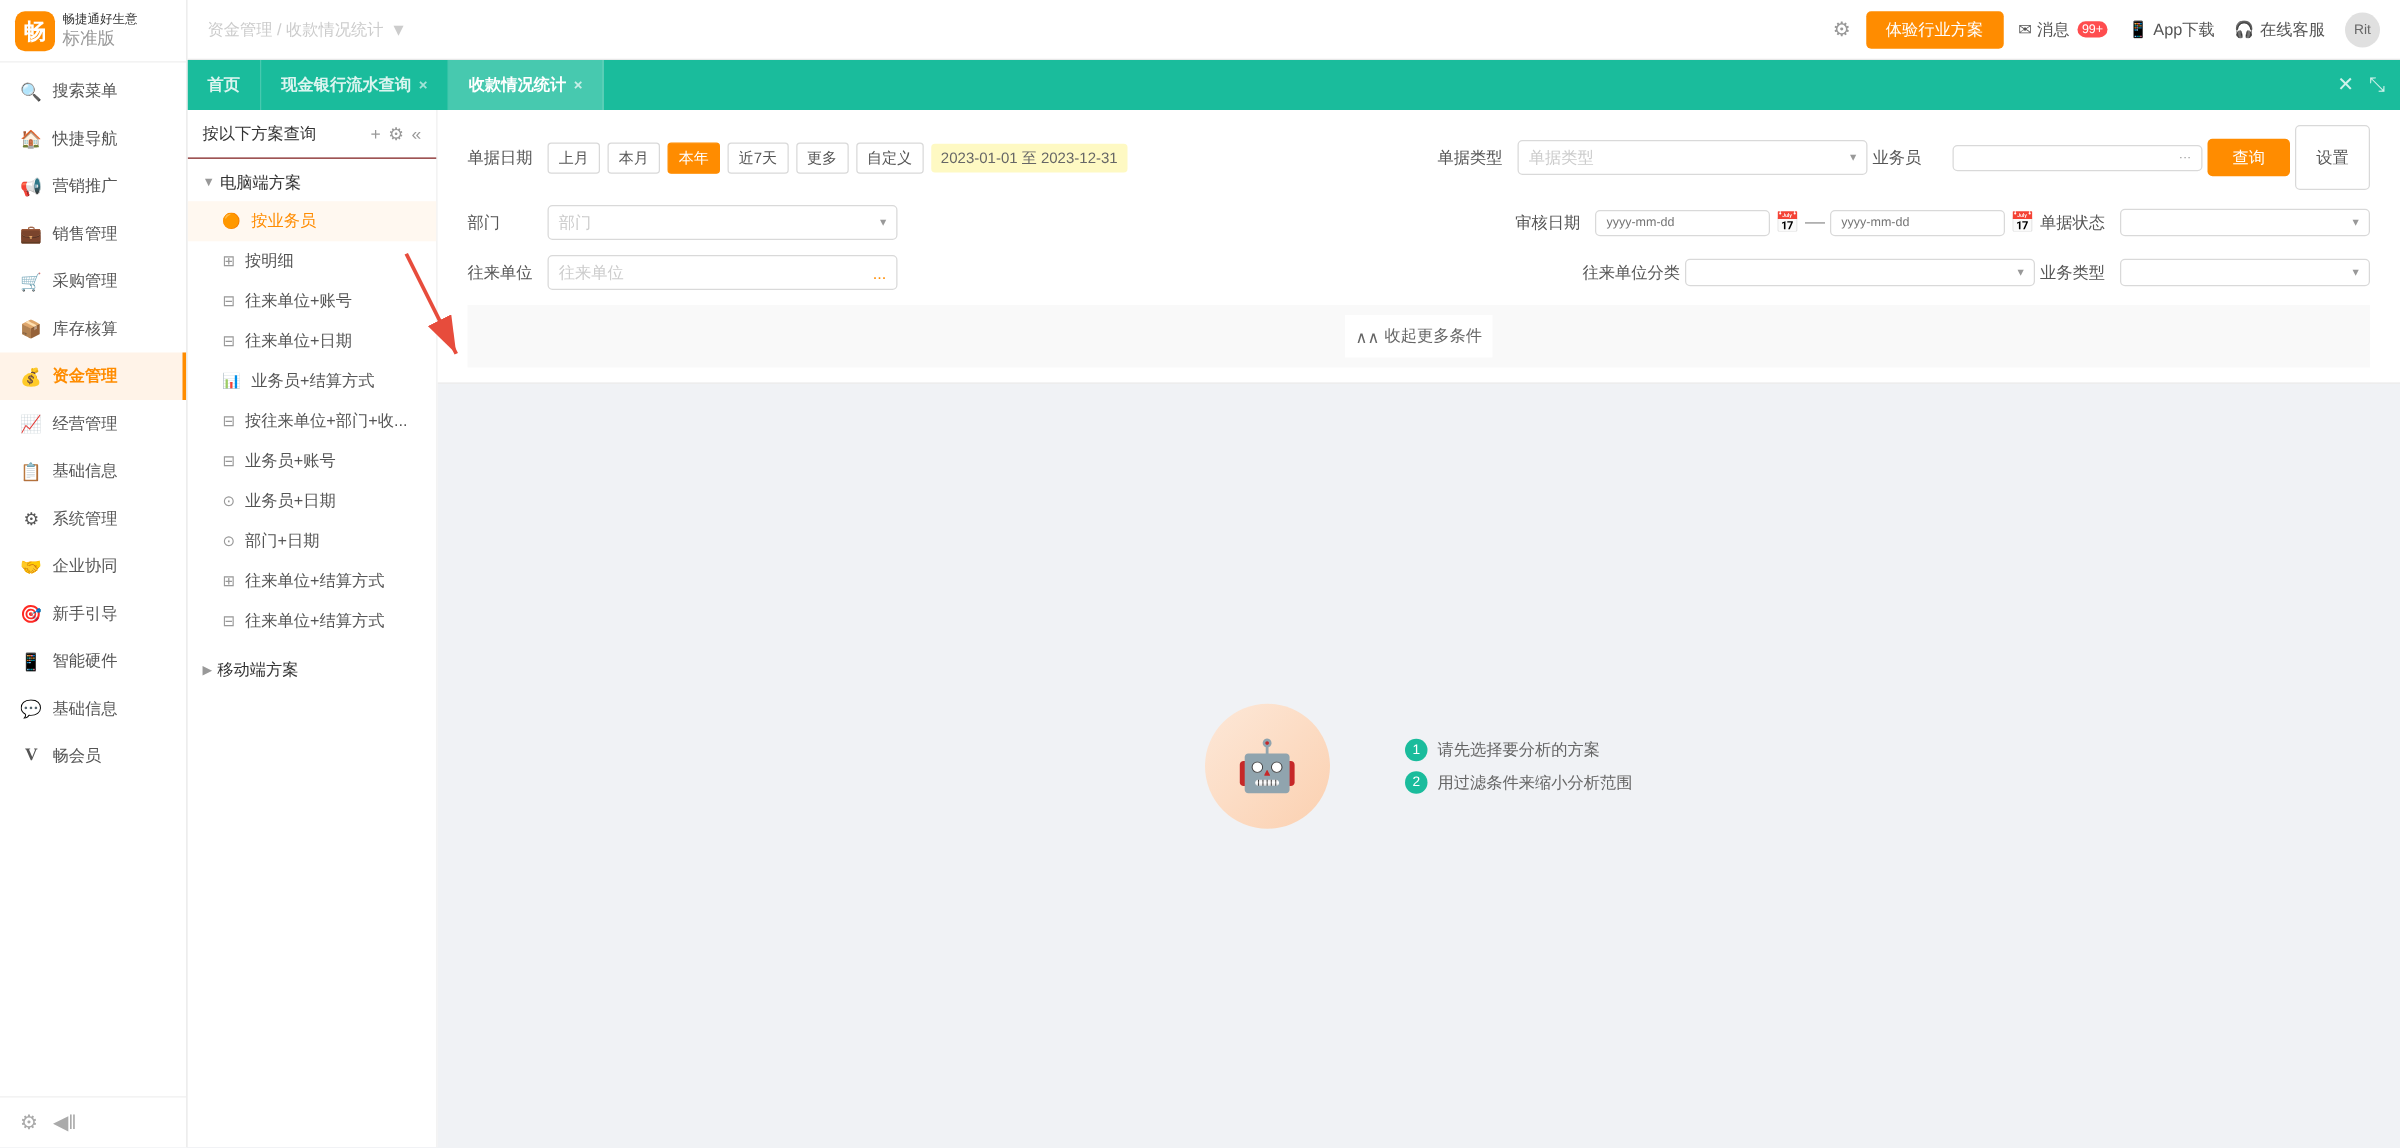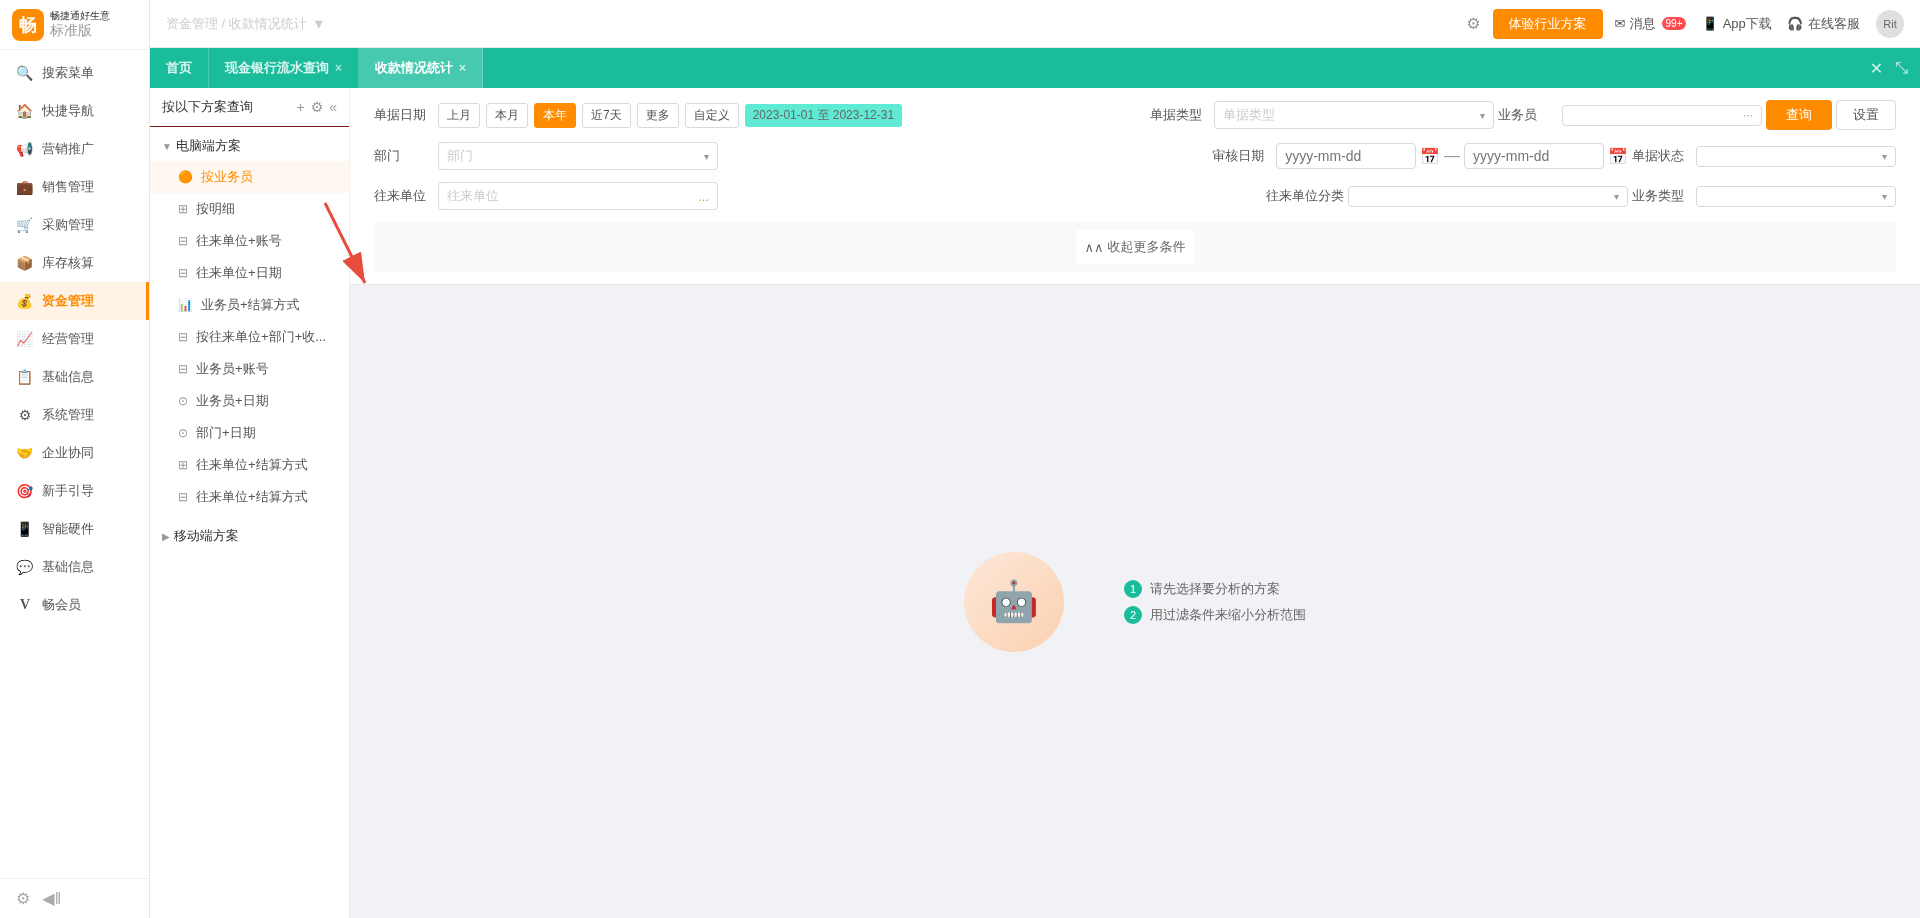--- a/index.html
+++ b/index.html
@@ -123,39 +123,39 @@
     .action-btn-icon { color: #1abc9c; }
     .filter-row { display: flex; align-items: center; gap: 4px; margin-bottom: 12px; }
     .filter-row:last-child { margin-bottom: 0; }
     .filter-label { font-size: 13px; color: #555; min-width: 60px; }
     .filter-date-group { display: flex; align-items: center; gap: 6px; }
     .date-btn {
       padding: 3px 8px; border-radius: 3px; font-size: 12px;
       border: 1px solid #d9d9d9; background: #fff; cursor: pointer; color: #555;
     }
     .date-btn.active { background: #ff8c00; color: white; border-color: #ff8c00; }
-    .date-range { font-size: 12px; color: #666; background: #5eead4; padding: 3px 8px; border-radius: 3px; }
+    .date-range { font-size: 12px; color: #666; background: #fef9c3; padding: 3px 8px; border-radius: 3px; }
     .filter-select {
       display: flex; align-items: center; gap: 4px;
       border: 1px solid #d9d9d9; border-radius: 4px;
       padding: 4px 8px; font-size: 13px; color: #555;
       cursor: pointer; min-width: 200px; background: #fff;
     }
     .filter-select-wide { min-width: 280px; }
     .filter-dropdown-icon { color: #999; font-size: 10px; }
     .filter-input {
       border: 1px solid #d9d9d9; border-radius: 4px;
-      padding: 4px 8px; font-size: 14px; color: #999;
+      padding: 4px 8px; font-size: 10px; color: #999;
       min-width: 140px;
     }
     .filter-dash { color: #999; }
     .filter-calendar { color: #999; cursor: pointer; }
     .filter-more { color: #ff8c00; font-size: 13px; cursor: pointer; }
     .query-btn { background: #ff8c00; color: white; border: none; padding: 6px 20px; border-radius: 4px; font-size: 13px; cursor: pointer; }
-    .set-btn { background: white; color: #555; border: 1px solid #d9d9d9; padding: 5px 16px; border-radius: 4px; font-size: 13px; cursor: pointer; }
+    .set-btn { background: white; color: #555; border: 1px solid #d9d9d9; padding: 16px 16px; border-radius: 4px; font-size: 13px; cursor: pointer; }
     .collapse-btn {
       display: flex; align-items: center; justify-content: center;
       gap: 4px; font-size: 13px; color: #666; cursor: pointer;
       padding: 8px; background: #fff;
     }
     .collapse-area {
       background: #f9f9f9; display: flex; align-items: center; justify-content: center;
       padding: 8px;
     }
 

